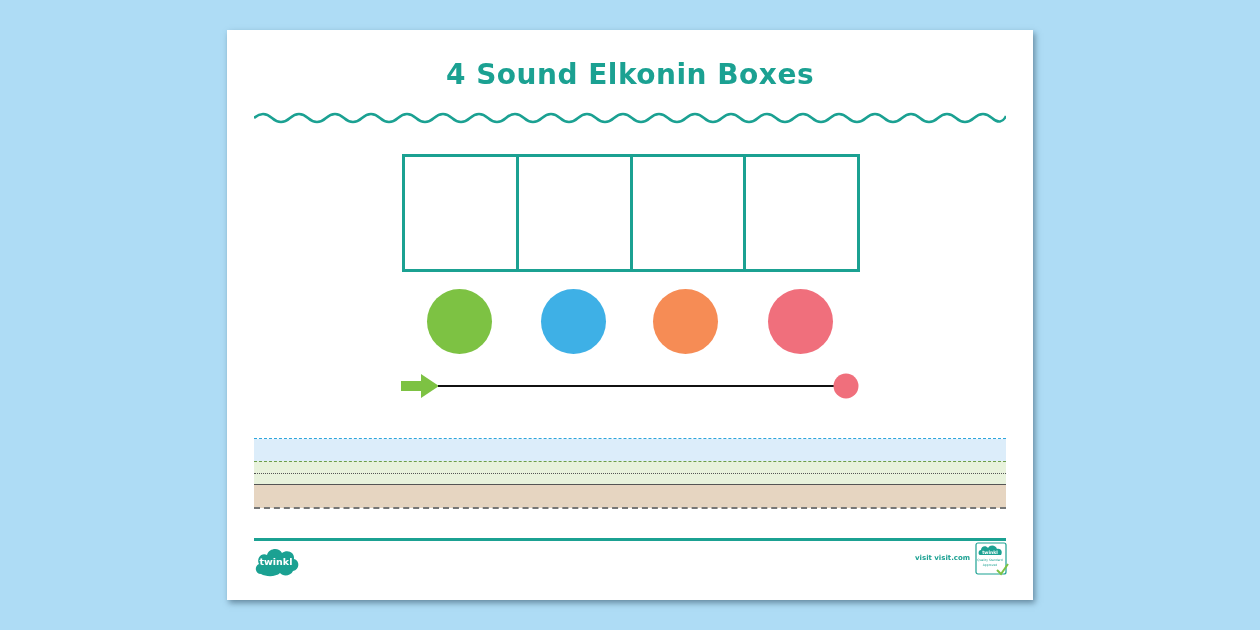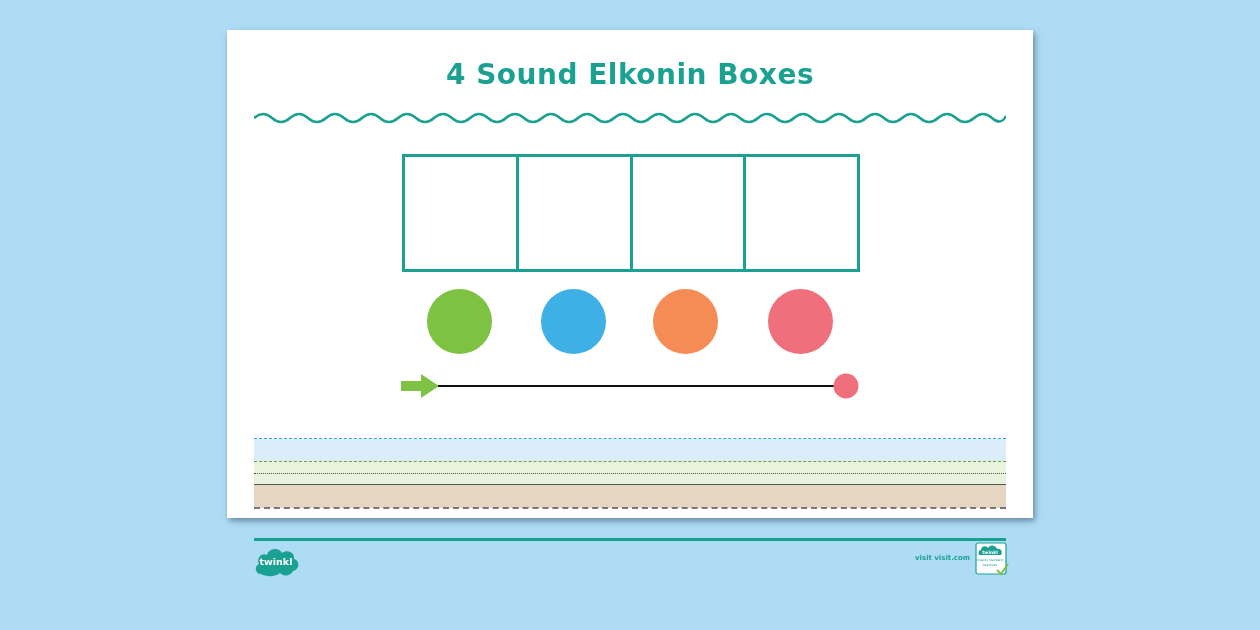--- a/index.html
+++ b/index.html
@@ -4,21 +4,21 @@
 <style>
   html, body { margin: 0; padding: 0; }
   body {
     width: 1260px; height: 630px; overflow: hidden;
     background: #aedcf5;
     font-family: "DejaVu Sans", sans-serif;
     position: relative;
   }
   .page {
     position: absolute; left: 227px; top: 30px;
-    width: 806px; height: 488px;
+    width: 806px; height: 570px;
     background: #ffffff;
     box-shadow: 2px 3px 6px rgba(40,70,90,0.55);
   }
   .title {
     position: absolute; left: 0; right: 0; top: 28px;
     text-align: center;
     font-family: "DejaVu Sans", sans-serif;
     font-weight: bold; font-size: 28px; letter-spacing: 0.5px;
     color: #1ba192;
   }

